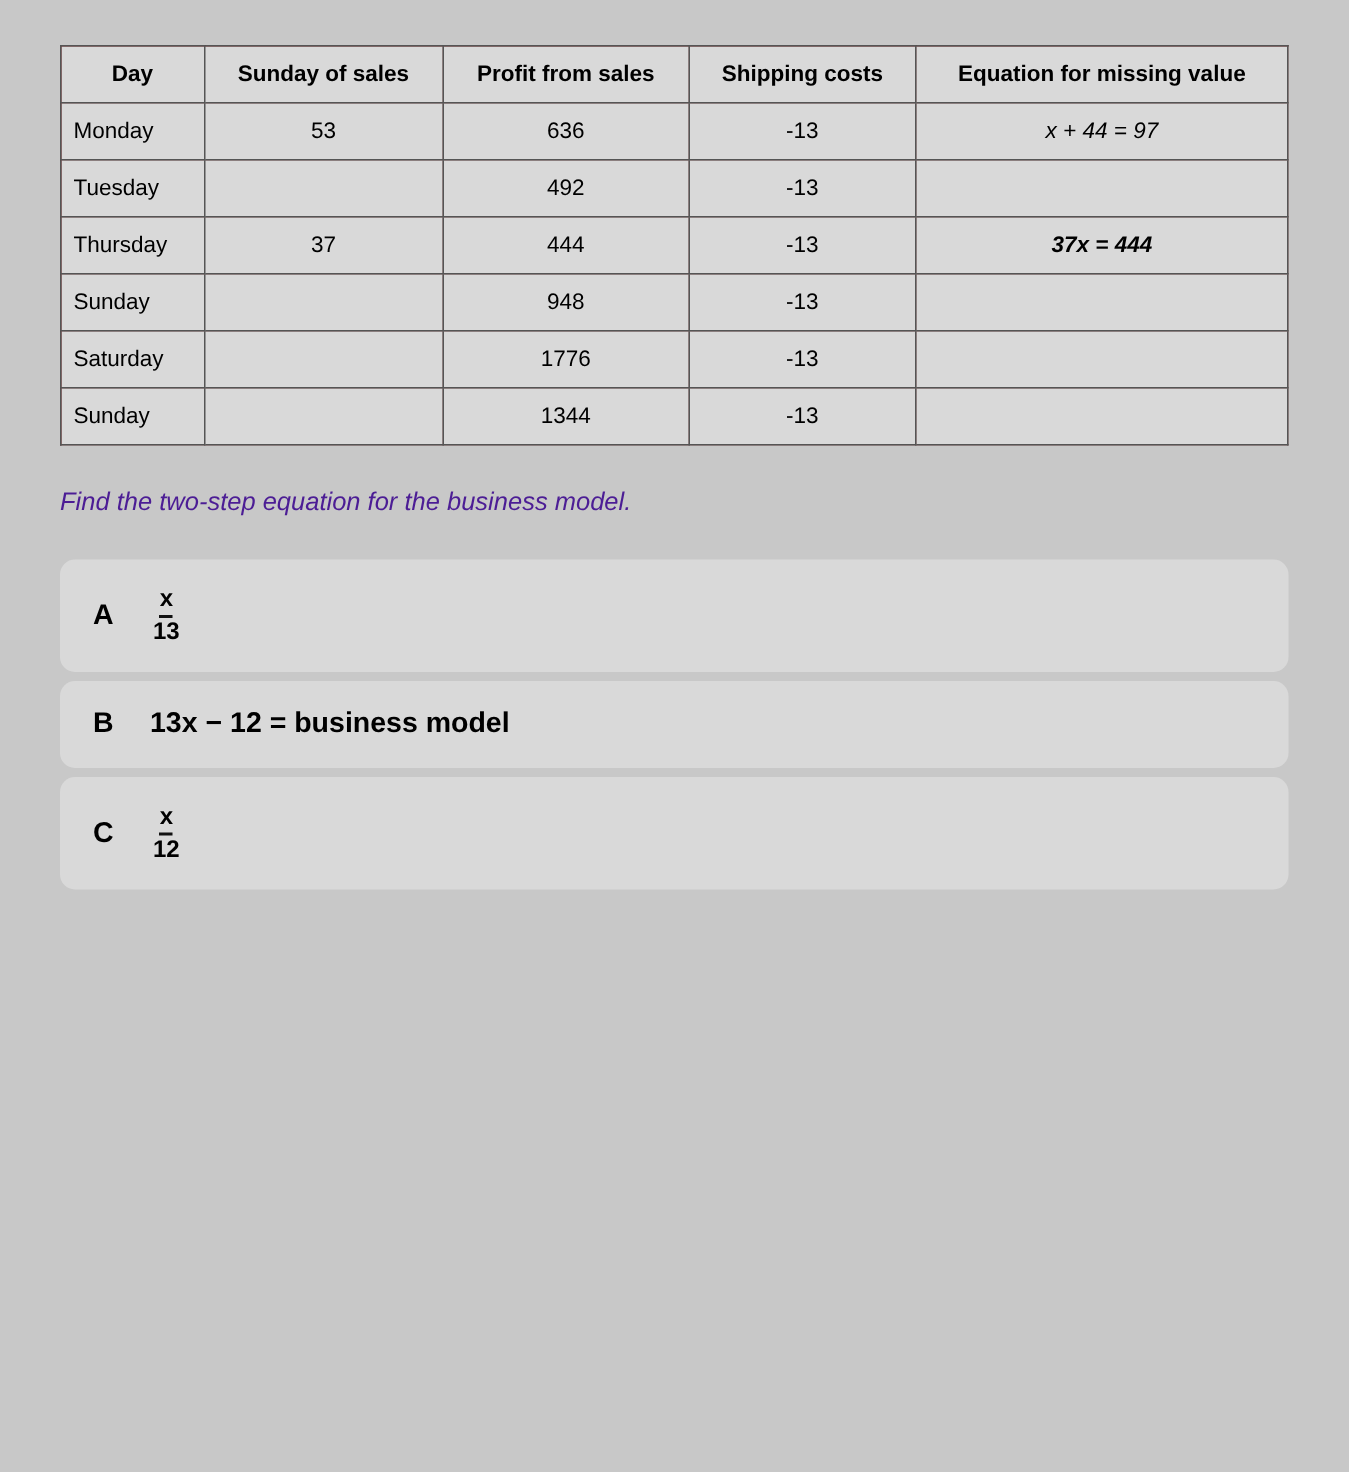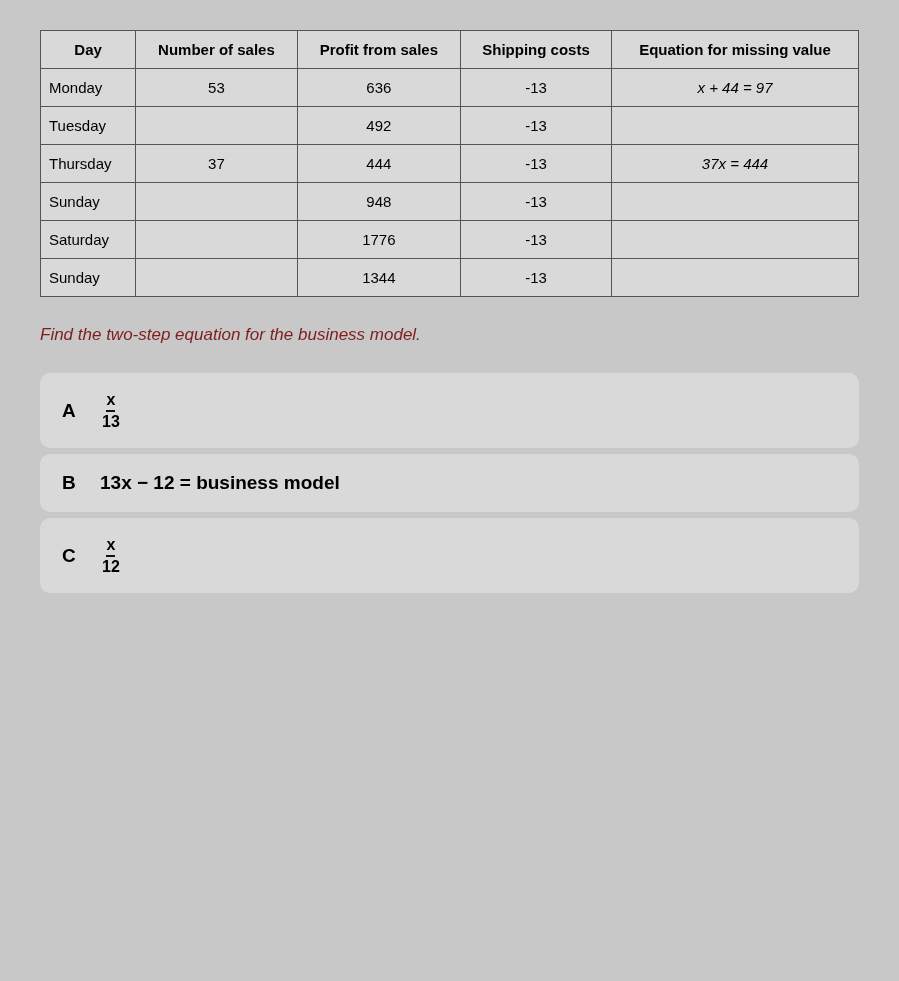--- a/index.html
+++ b/index.html
@@ -47,21 +47,21 @@
 
     td {
       background-color: #d9d9d9;
     }
 
     
     .find-text {
       font-size: 17px;
       font-style: italic;
       margin-bottom: 28px;
-      color: #7f1d1d;
+      color: #4c1d95;
     }
 
     
     .answer-option {
       background-color: #d9d9d9;
       border-radius: 10px;
       padding: 18px 22px;
       margin-bottom: 6px;
       font-size: 19px;
       display: flex;
@@ -112,21 +112,21 @@
 </head>
 <body>
 
 <div class="page-container">
 
   <div class="table-wrapper">
     <table>
       <thead>
         <tr>
           <th>Day</th>
-          <th>Number of sales</th>
+          <th>Sunday of sales</th>
           <th>Profit from sales</th>
           <th>Shipping costs</th>
           <th>Equation for missing value</th>
         </tr>
       </thead>
       <tbody id="table-body">
       <tr>
             <td>Monday</td>
             <td>53</td>
             <td>636</td>
@@ -138,21 +138,21 @@
             <td></td>
             <td>492</td>
             <td>-13</td>
             <td></td>
           </tr>
           <tr>
             <td>Thursday</td>
             <td>37</td>
             <td>444</td>
             <td>-13</td>
-            <td style="font-style: italic;">37x = 444</td>
+            <td style="font-style: italic; font-weight: bold;">37x = 444</td>
           </tr>
           <tr>
             <td>Sunday</td>
             <td></td>
             <td>948</td>
             <td>-13</td>
             <td></td>
           </tr>
           <tr>
             <td>Saturday</td>

